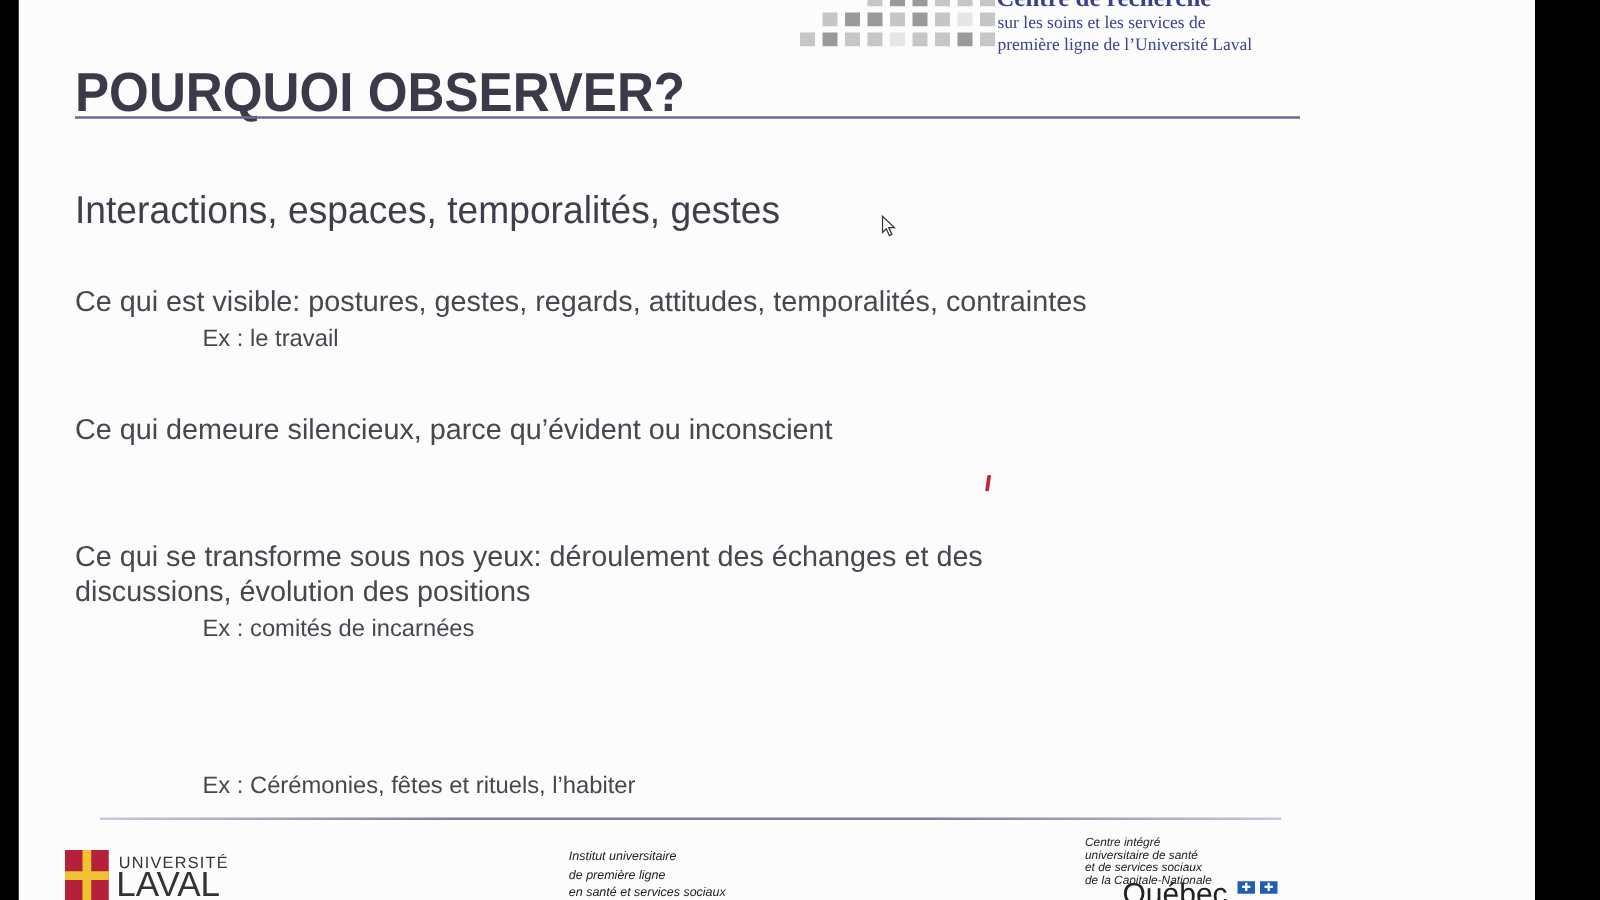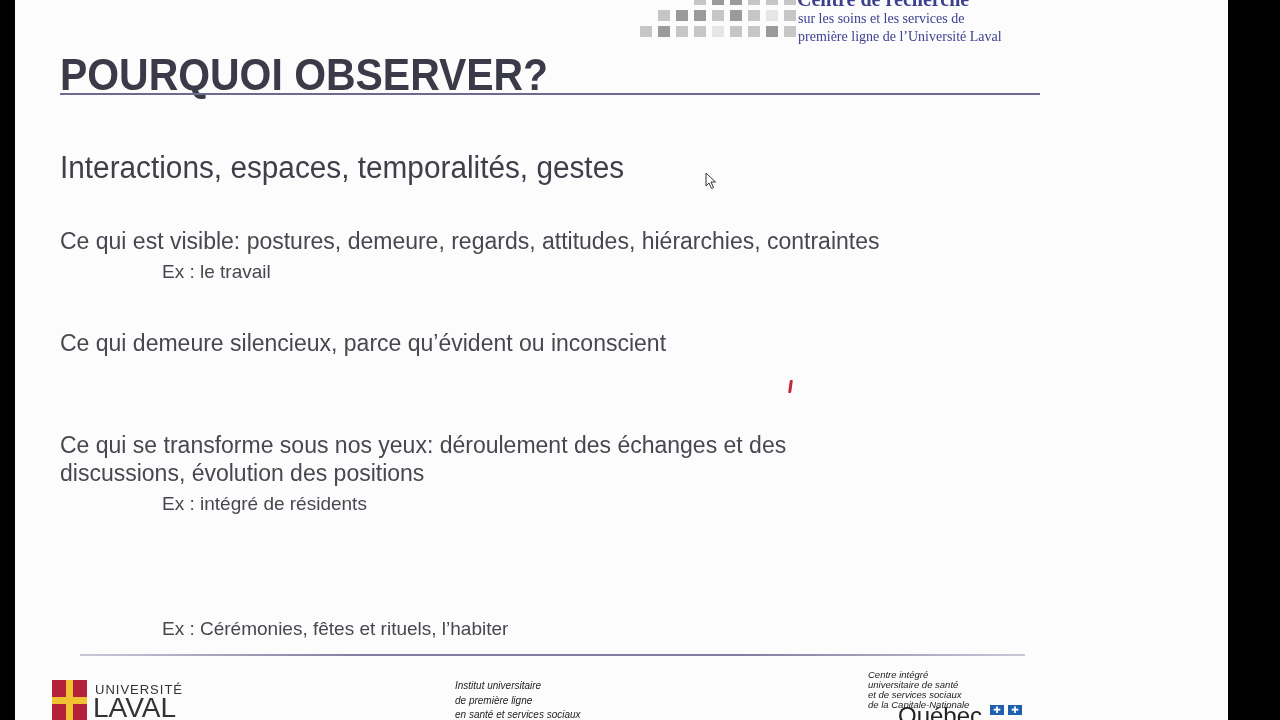--- a/index.html
+++ b/index.html
@@ -69,28 +69,28 @@
   <div class="crc-line" style="top:29px">première ligne de l’Université Laval</div>
 
   <div class="title">POURQUOI OBSERVER?</div>
   <div class="title-rule"></div>
 
   <div class="subtitle">Interactions, espaces, temporalités, gestes</div>
   <svg class="cursor" viewBox="0 0 12 18">
     <path d="M1 1 L1 14 L4 11 L6.5 16.5 L8.5 15.5 L6 10 L10.5 10 Z" fill="#fff" stroke="#333" stroke-width="1"></path>
   </svg>
 
-  <div class="point" style="top:227px">Ce qui est visible: postures, demeure, regards, attitudes, hiérarchies, contraintes</div>
+  <div class="point" style="top:227px">Ce qui est visible: postures, gestes, regards, attitudes, temporalités, contraintes</div>
   <div class="example" style="top:261px">Ex : le travail</div>
 
   <div class="point" style="top:329px">Ce qui demeure silencieux, parce qu’évident ou inconscient</div>
 
   <div class="point" style="top:431px">Ce qui se transforme sous nos yeux: déroulement des échanges et des</div>
   <div class="point" style="top:459px">discussions, évolution des positions</div>
-  <div class="example" style="top:493px">Ex : intégré de résidents</div>
+  <div class="example" style="top:493px">Ex : comités de incarnées</div>
 
   <div class="example" style="top:618px">Ex : Cérémonies, fêtes et rituels, l’habiter</div>
 
   <div class="red-mark"></div>
 
   <div class="bottom-rule"></div>
 
   <div class="ul-crest">
       <div class="v"></div>
       <div class="h"></div>

